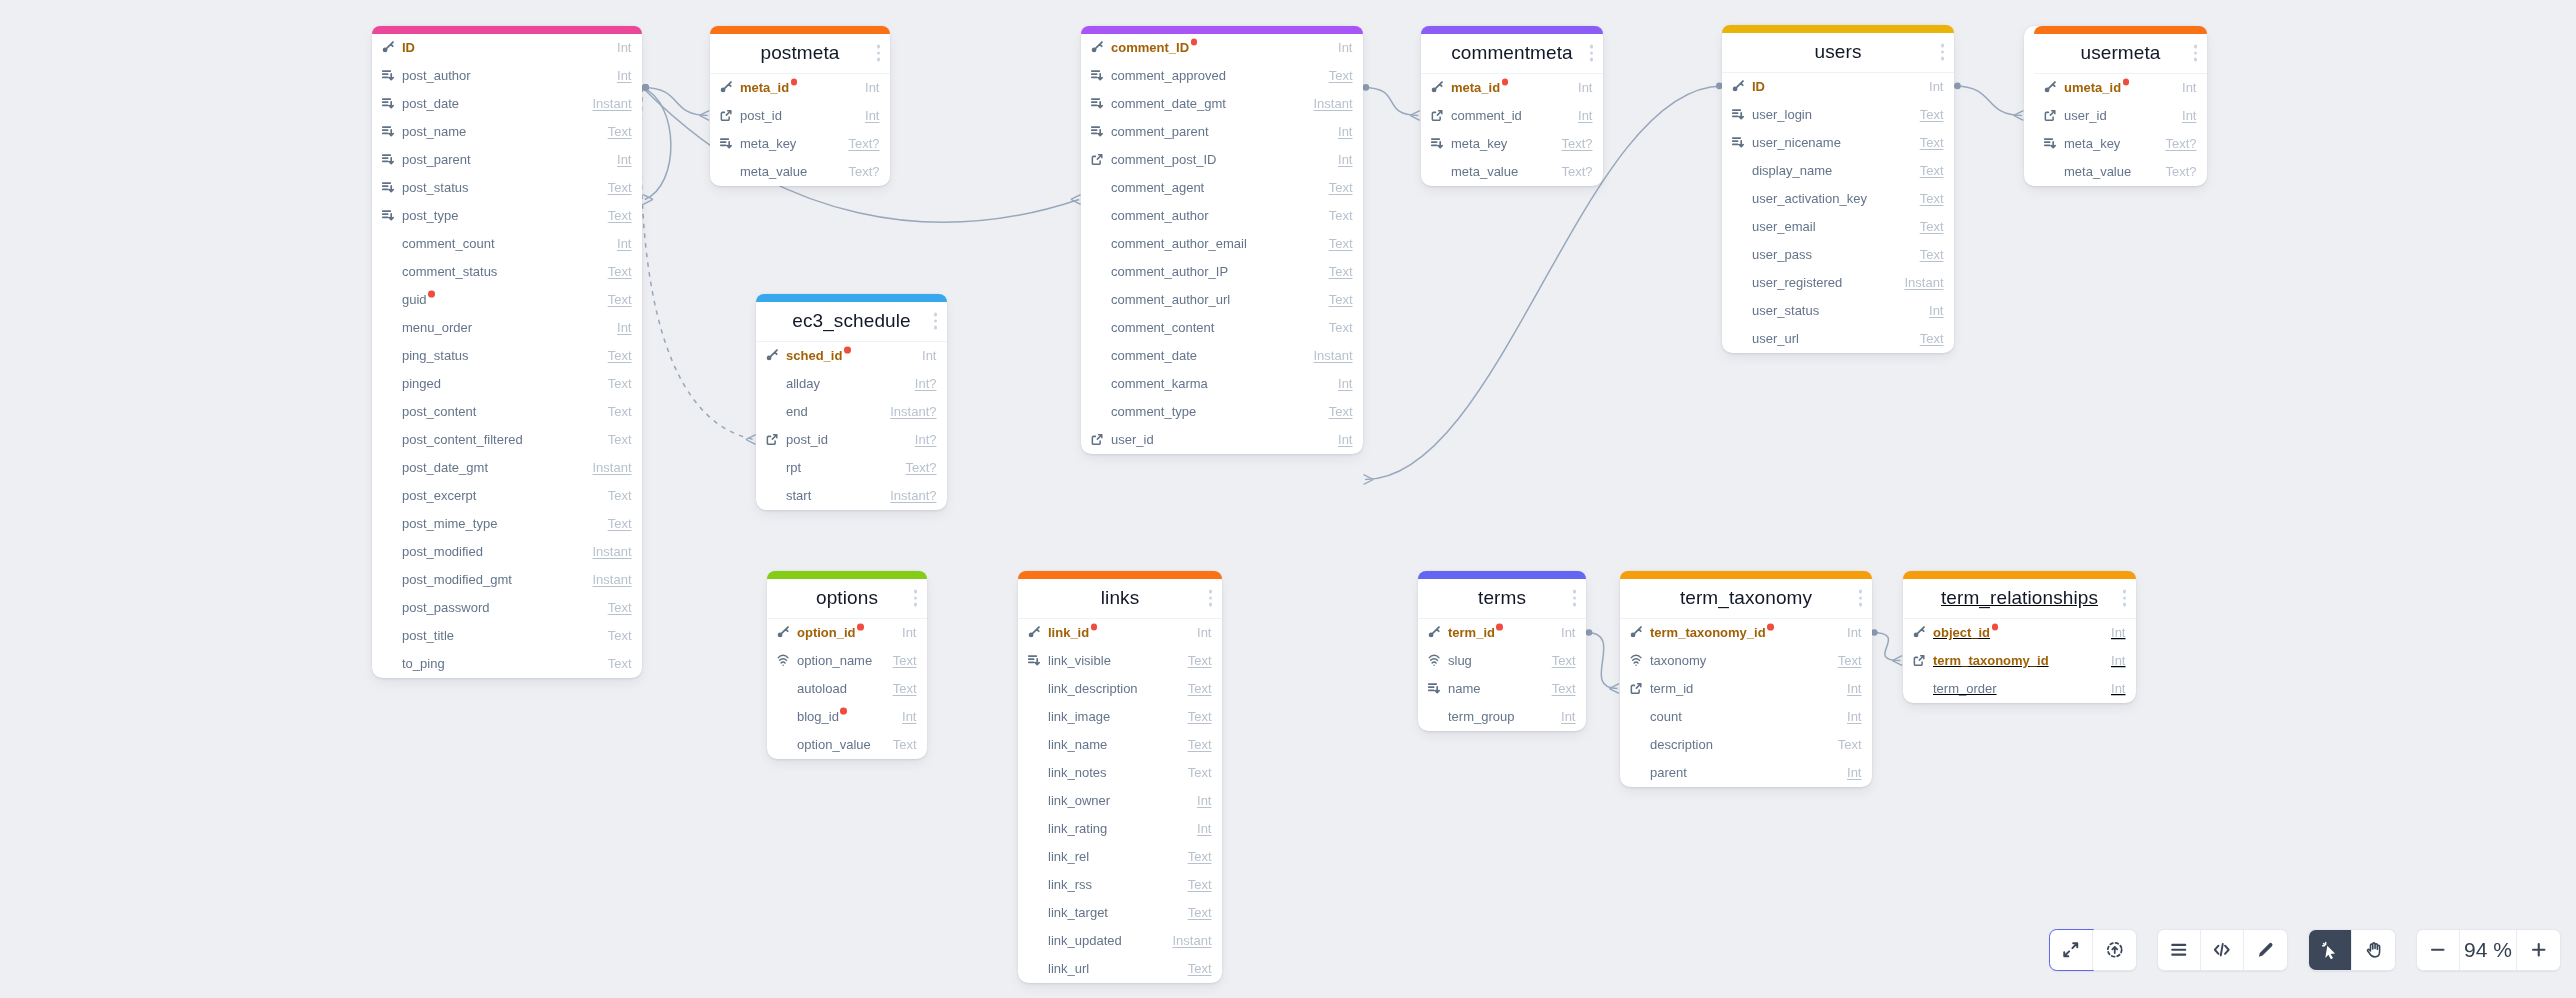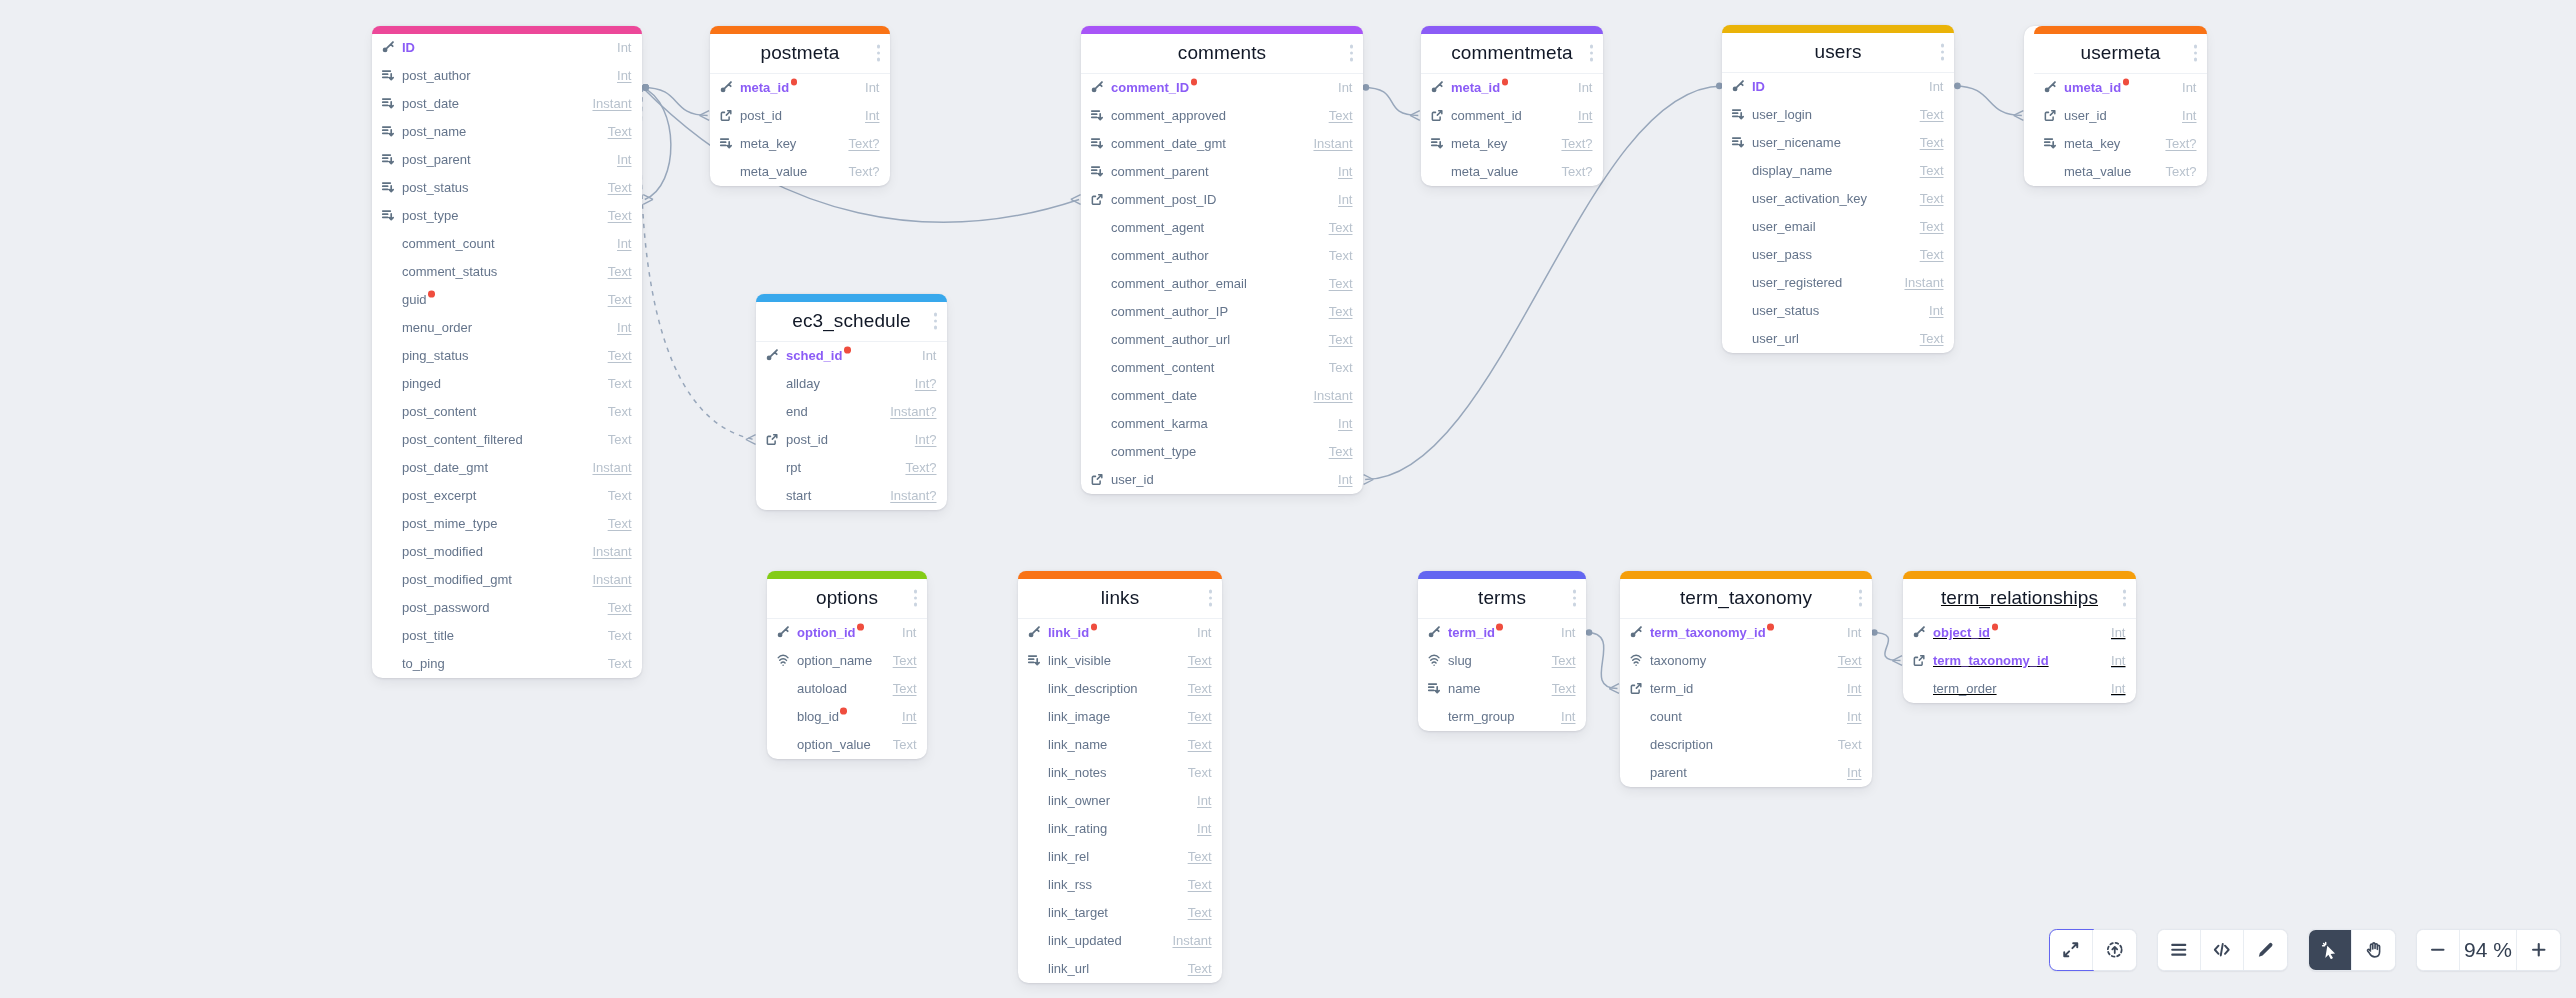--- a/index.html
+++ b/index.html
@@ -30,21 +30,21 @@
     display:flex; flex-direction:column; gap:3px; cursor:pointer;
   }
   .kebab i { width:3.7px; height:3.7px; border-radius:50%; background:#cbd5e1; display:block; }
 
   .row {
     height:28px; display:flex; align-items:center;
     padding:0 10.5px 0 9px; white-space:nowrap;
   }
   .row .ic { width:21px; min-width:21px; display:flex; align-items:center; }
   .row .nm { font-size:13px; color:#64748b; font-weight:500; display:flex; align-items:flex-start; }
-  .row .nm.bold { font-weight:700; color:#8b5cf6; }
+  .row .nm.bold { font-weight:700; color:#a16207; }
   .row .reddot { width:6.7px; height:6.7px; border-radius:50%; background:#ef4d3e; margin-left:1.5px; transform:translateY(-1.5px); }
   .row .sp { flex:1 1 auto; min-width:7.5px; }
   .row .ty { font-size:13px; color:#b8c2cd; font-weight:400; }
   .row .ty.ul { text-decoration:underline; text-underline-offset:2.2px; }
 
   
   #toolbar {
     position:absolute; right:15px; bottom:28.5px; z-index:5;
     display:flex; gap:20px; align-items:stretch;
   }
@@ -309,28 +309,20 @@
           </div>
         <div class="row">
             <span class="ic"></span>
             <span class="nm">meta_value</span>
             <span class="sp"></span>
             <span class="ty">Text?</span>
           </div>
       </div>
       <div class="table-card" style="left: 1081px; top: 26px; width: 282px;">
         <div class="color-bar" style="background:#a855f7"></div>
-        <div class="card-title">
-          <span class="t">comments</span>
-          <span class="kebab">
-            <i></i>
-            <i></i>
-            <i></i>
-          </span>
-        </div>
         <div class="row">
             <span class="ic">
             <svg width="14.2" height="14.2" viewBox="0 0 16 16" fill="none" stroke="#5f7183" stroke-width="2" stroke-linecap="round">
               <circle cx="4.6" cy="11.2" r="2.7" fill="#5f7183" stroke="none"></circle>
               <path d="M6.6 9.2 L13.5 2.3 M11 4.8 l2.2 2.2"></path>
             </svg>
           </span>
             <span class="nm bold">comment_ID<span class="reddot"></span></span>
             <span class="sp"></span>
             <span class="ty">Int</span>

